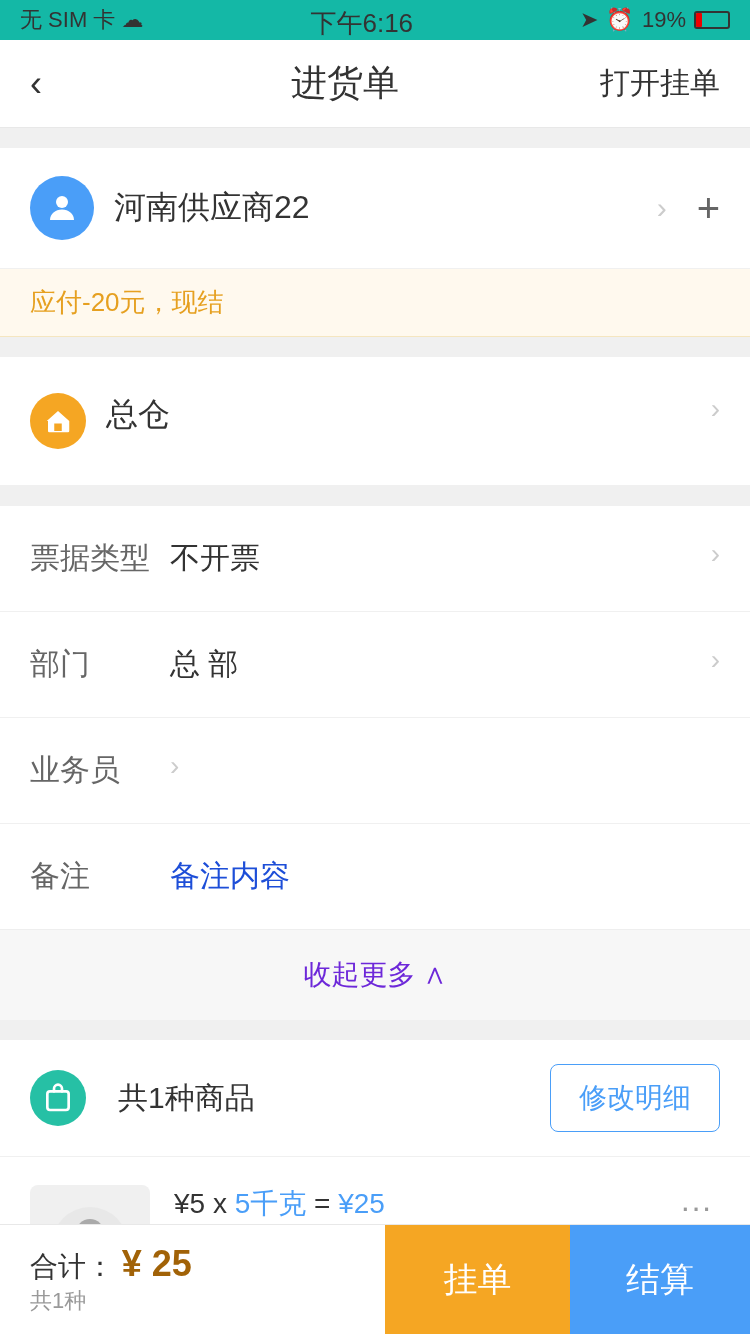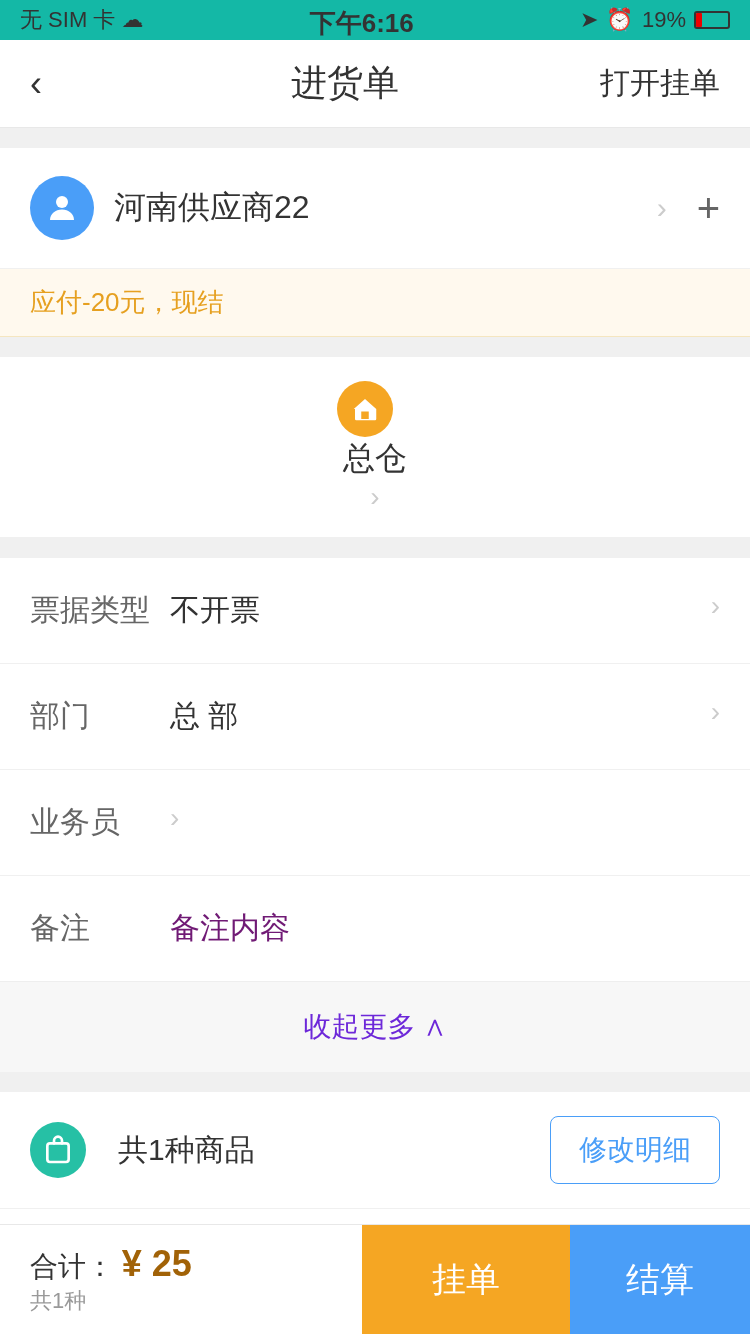--- a/index.html
+++ b/index.html
@@ -17,21 +17,21 @@
     .status-bar {
       height: 40px;
       background: #14b8a6;
       display: flex;
       align-items: center;
       justify-content: space-between;
       padding: 0 20px;
       font-size: 22px;
     }
     .status-left { display: flex; align-items: center; gap: 8px; }
-    .status-center { font-weight: 700; font-size: 26px; margin-top: 6px; }
+    .status-center { font-weight: 400; font-size: 26px; margin-top: 6px; }
     .status-right { display: flex; align-items: center; gap: 8px; font-size: 22px; }
 
     
     .nav-bar {
       height: 88px;
       background: #fff;
       display: flex;
       align-items: center;
       justify-content: space-between;
       padding: 0 30px;
@@ -110,25 +110,23 @@
       background: #fff9ee;
       padding: 16px 30px;
       font-size: 26px;
       color: #e6a020;
       border-bottom: 1px solid #f5e6c0;
     }
 
     
     .warehouse-row {
       display: flex;
-      align-items: center;
-      padding: 24px 30px;
-      background: #fff;
-      cursor: pointer;
-      flex-direction: column;
+      padding: 36px 30px;
+      background: #fff;
+      cursor: pointer;
     }
     .warehouse-icon {
       width: 56px;
       height: 56px;
       border-radius: 50%;
       background: #f5a623;
       display: flex;
       align-items: center;
       justify-content: center;
       margin-right: 20px;
@@ -157,21 +155,21 @@
       color: #666;
       width: 140px;
       flex-shrink: 0;
     }
     .form-value {
       flex: 1;
       font-size: 30px;
       color: #333;
     }
     .form-value.placeholder {
-      color: #701a75;
+      color: #1d4ed8;
     }
 
     
     .collapse-row {
       background: #f7f7f7;
       text-align: center;
       padding: 26px 0;
       font-size: 28px;
       color: #6d28d9;
       cursor: pointer;
@@ -286,21 +284,21 @@
     .total-amount {
       font-size: 36px;
       font-weight: 600;
       color: #a16207;
     }
     .total-count {
       font-size: 22px;
       color: #999;
     }
     .footer-btn-hang {
-      width: 208px;
+      width: 185px;
       background: #f5a623;
       display: flex;
       align-items: center;
       justify-content: center;
       font-size: 34px;
       color: #fff;
       cursor: pointer;
     }
     .footer-btn-checkout {
       width: 180px;

